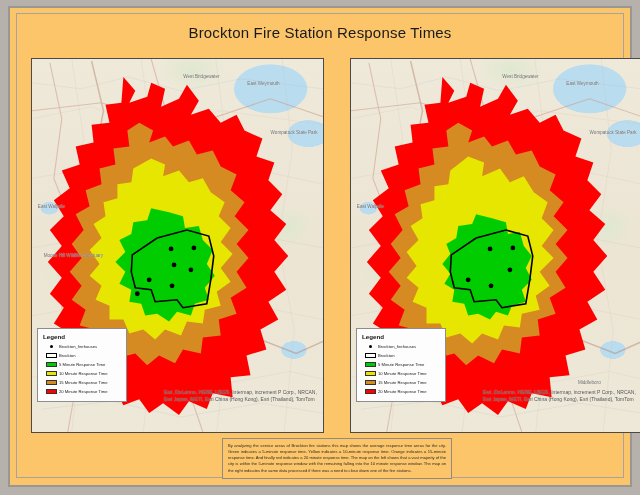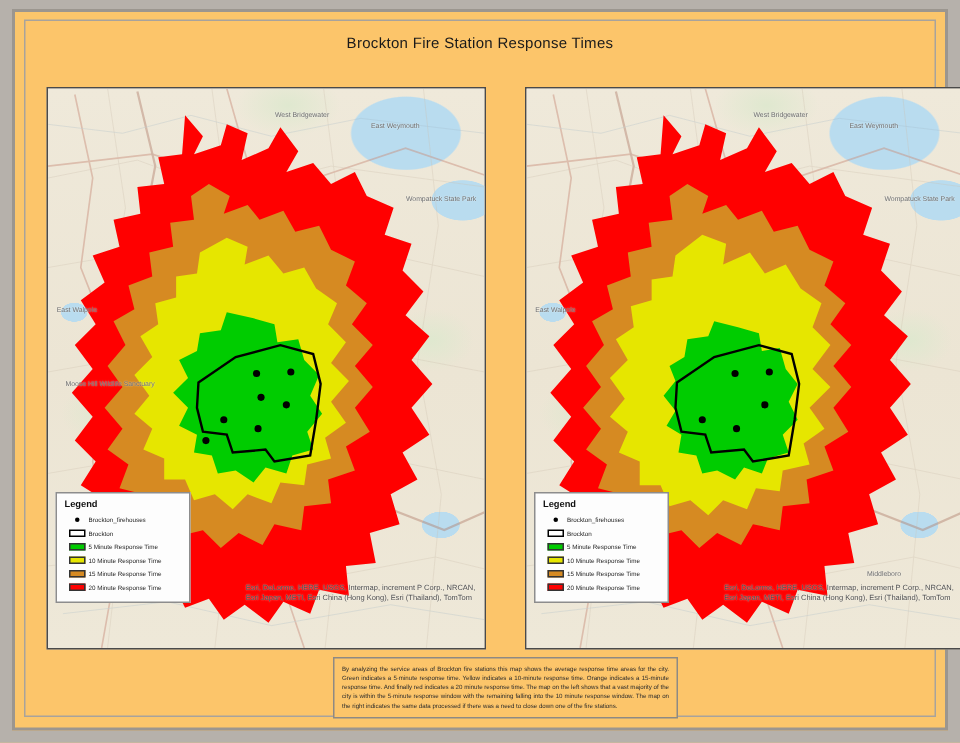--- a/index.html
+++ b/index.html
@@ -18,21 +18,21 @@
     position:absolute;left:6px;top:5px;width:608px;height:465px;
     background:#fcc56a;
     border:1px solid #a8a39c;
     box-sizing:border-box;
   }
 
   
   .title{
     position:absolute;left:0;top:10px;width:100%;
     text-align:center;
-    font-size:10px;
+    font-size:15px;
     color:#1a1a1a;
     letter-spacing:.2px;
     font-family:"Liberation Sans",sans-serif;
   }
 
   
   .map-frame{
     position:absolute;top:44px;width:293px;height:375px;
     border:1px solid #4a4a4a;
     box-sizing:border-box;

